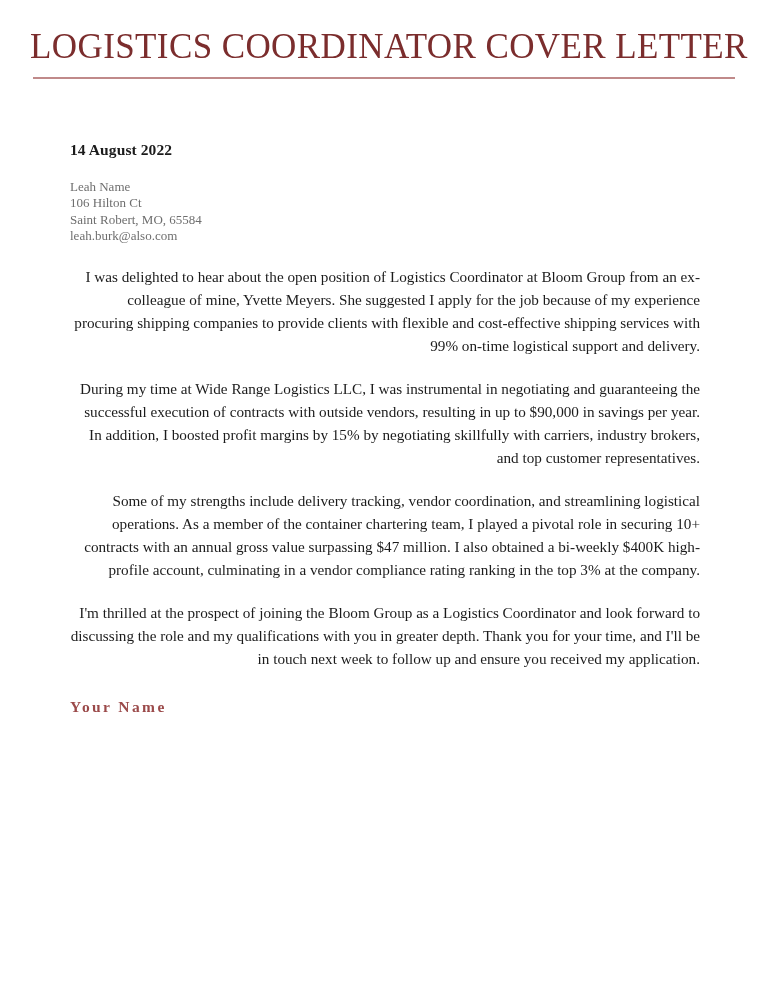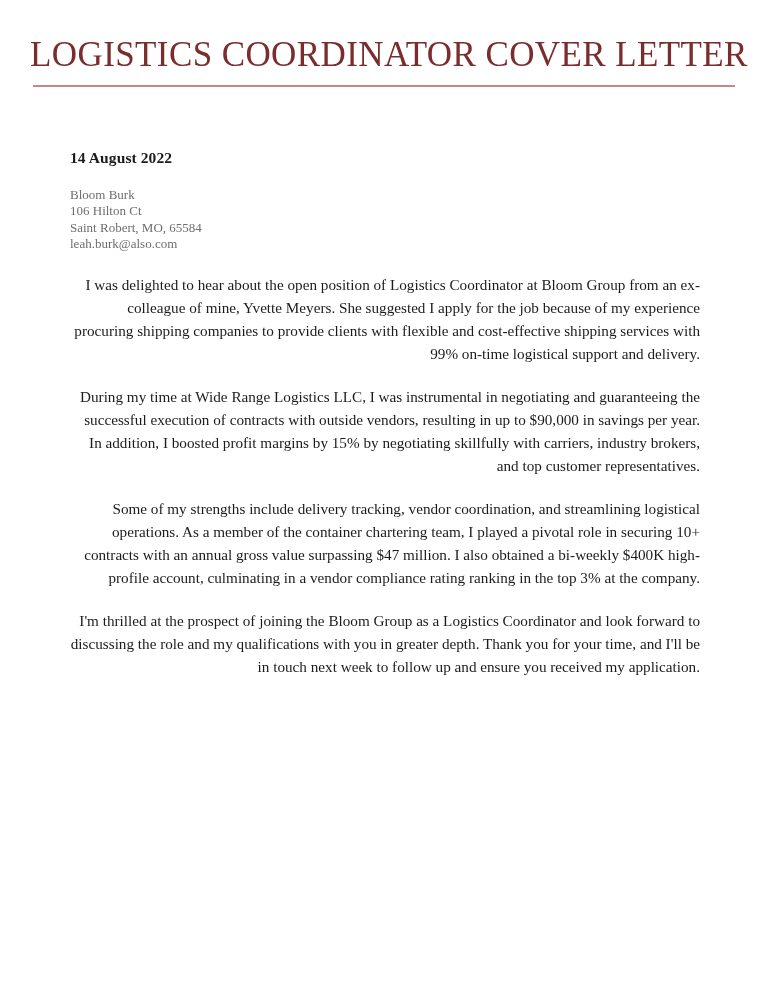--- a/index.html
+++ b/index.html
@@ -17,21 +17,21 @@
   .page {
     position: relative;
     width: 768px;
     height: 994px;
     box-sizing: border-box;
     background: #ffffff;
   }
 
   
   .header {
-    padding-top: 36px;
+    padding-top: 28px;
   }
 
   .doc-title {
     text-align: center;
     color: #7B2D2D;
     font-family: "Liberation Serif", "DejaVu Serif", serif;
     font-size: 35px;
     font-weight: normal;
     letter-spacing: 0.4px;
     line-height: 1.1;
@@ -122,28 +122,29 @@
 
     <div class="title-rule"></div>
 
   </div>
 
   <div class="letter-body">
 
     <div class="date-line">14 August 2022</div>
 
     <div class="recipient-block">
-      <div>Bloom Burk</div>
+      <div>Leah Name</div>
       <div>106 Hilton Ct</div>
       <div>Saint Robert, MO, 65584</div>
       <div>leah.burk@also.com</div>
     </div>
 
 
     <p class="para">I was delighted to hear about the open position of Logistics Coordinator at Bloom Group from an ex-colleague of mine, Yvette Meyers. She suggested I apply for the job because of my experience procuring shipping companies to provide clients with flexible and cost-effective shipping services with 99% on-time logistical support and delivery.</p>
     <p class="para">During my time at Wide Range Logistics LLC, I was instrumental in negotiating and guaranteeing the successful execution of contracts with outside vendors, resulting in up to $90,000 in savings per year. In addition, I boosted profit margins by 15% by negotiating skillfully with carriers, industry brokers, and top customer representatives.</p>
     <p class="para">Some of my strengths include delivery tracking, vendor coordination, and streamlining logistical operations. As a member of the container chartering team, I played a pivotal role in securing 10+ contracts with an annual gross value surpassing $47 million. I also obtained a bi-weekly $400K high-profile account, culminating in a vendor compliance rating ranking in the top 3% at the company.</p>
     <p class="para">I'm thrilled at the prospect of joining the Bloom Group as a Logistics Coordinator and look forward to discussing the role and my qualifications with you in greater depth. Thank you for your time, and I'll be in touch next week to follow up and ensure you received my application.</p>
 
 
+    <div class="signature-name">Your Name</div>
 
   </div>
 </div>
 
 </body></html>

